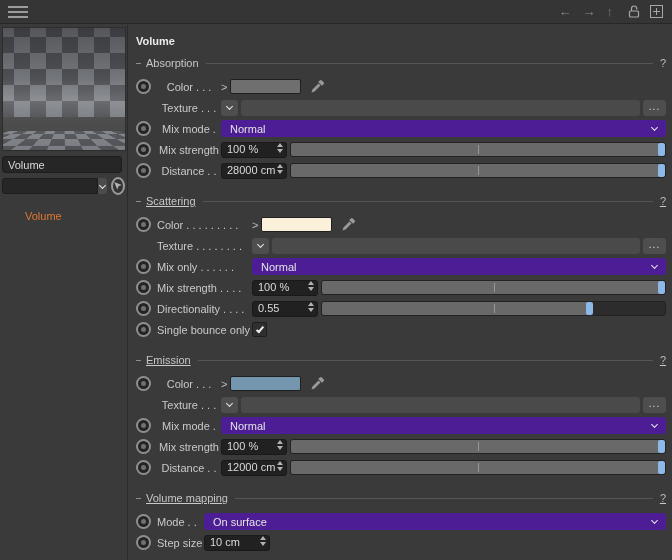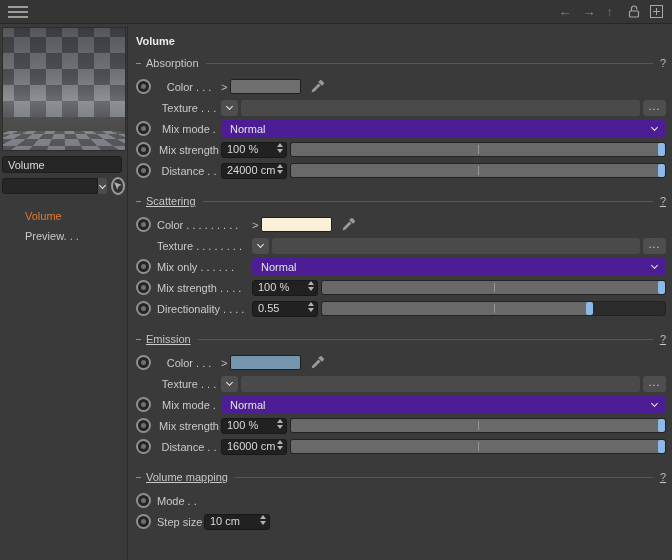--- a/index.html
+++ b/index.html
@@ -153,21 +153,20 @@
       <i class="chev"></i>
     </div>
     <div class="pick-btn">
       <svg width="10" height="10" viewBox="0 0 10 10">
         <path d="M1.2 1 L8.8 4.1 L5.5 5.3 L4.3 8.8 Z" fill="#b0b0b0"></path>
       </svg>
     </div>
   </div>
   <div class="nav">
     <div class="nav-item active">Volume</div>
-    <div class="nav-item">Preview. . .</div>
   </div>
 </div>
 
 <div class="main">
   <div class="panel-title">Volume</div>
 
   <div class="sec-head">
     <span class="sec-dash"></span>
     <span class="sec-title">Absorption</span>
     <span class="sec-line"></span>
@@ -222,21 +221,21 @@
       <div class="fill"></div>
       <div class="tick"></div>
       <div class="handle"></div>
     </div>
   </div>
 
   <div class="row">
     <span class="radio"></span>
     <span class="lbl lbl-a">Distance . .</span>
     <div class="spinner">
-      <span>24000 cm</span>
+      <span>28000 cm</span>
       <span class="spin-arrows">
           <i class="up"></i>
           <i class="dn"></i>
         </span>
     </div>
     <div class="slider" style="--pct: 100%;">
       <div class="fill"></div>
       <div class="tick"></div>
       <div class="handle"></div>
     </div>
@@ -310,20 +309,27 @@
           <i class="dn"></i>
         </span>
     </div>
     <div class="slider" style="--pct: 78%;">
       <div class="fill"></div>
       <div class="tick"></div>
       <div class="handle"></div>
     </div>
   </div>
 
+  <div class="row">
+    <span class="radio"></span>
+    <span class="lbl lbl-s">Single bounce only</span>
+    <span class="checkbox checked">
+      <i class="check"></i>
+    </span>
+  </div>
 
   <div class="sec-head gap">
     <span class="sec-dash"></span>
     <span class="sec-title">Emission</span>
     <span class="sec-line"></span>
     <span class="sec-help">?</span>
   </div>
 
   <div class="row">
     <span class="radio"></span>
@@ -373,21 +379,21 @@
       <div class="fill"></div>
       <div class="tick"></div>
       <div class="handle"></div>
     </div>
   </div>
 
   <div class="row">
     <span class="radio"></span>
     <span class="lbl lbl-a">Distance . .</span>
     <div class="spinner">
-      <span>16000 cm</span>
+      <span>12000 cm</span>
       <span class="spin-arrows">
           <i class="up"></i>
           <i class="dn"></i>
         </span>
     </div>
     <div class="slider" style="--pct: 100%;">
       <div class="fill"></div>
       <div class="tick"></div>
       <div class="handle"></div>
     </div>
@@ -396,20 +402,26 @@
   <div class="sec-head gap">
     <span class="sec-dash"></span>
     <span class="sec-title">Volume mapping</span>
     <span class="sec-line"></span>
     <span class="sec-help">?</span>
   </div>
 
   <div class="row">
     <span class="radio"></span>
     <span class="lbl lbl-m">Mode . .</span>
+    <div class="dropdown">
+      <span>On surface</span>
+      <span class="chev-wrap">
+          <i class="chev"></i>
+        </span>
+    </div>
   </div>
 
   <div class="row">
     <span class="radio"></span>
     <span class="lbl lbl-m">Step size</span>
     <div class="spinner">
       <span>10 cm</span>
       <span class="spin-arrows">
           <i class="up"></i>
           <i class="dn"></i>

